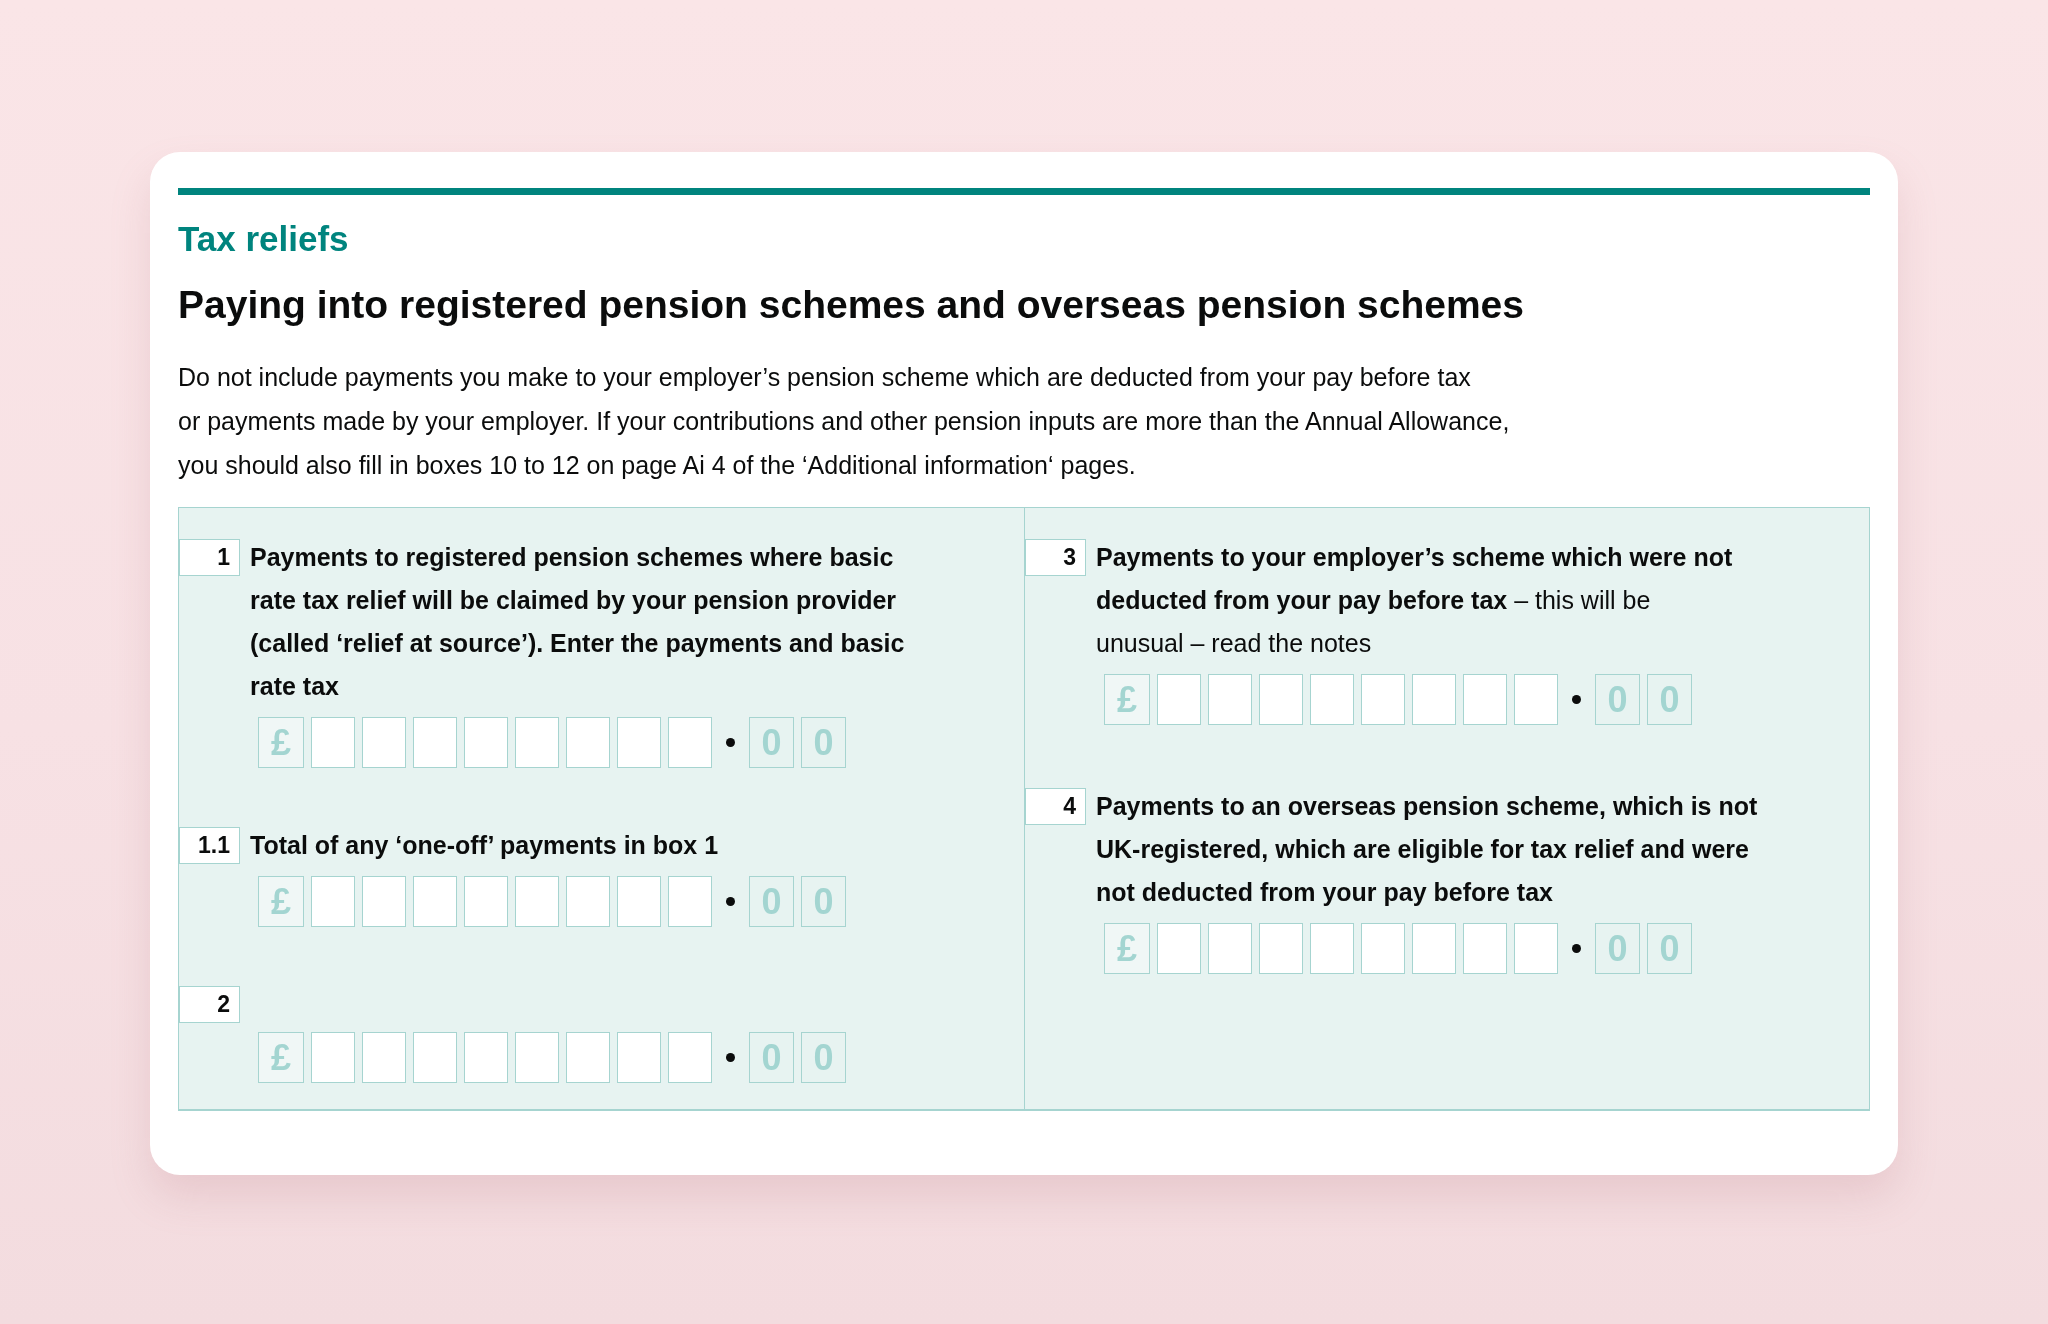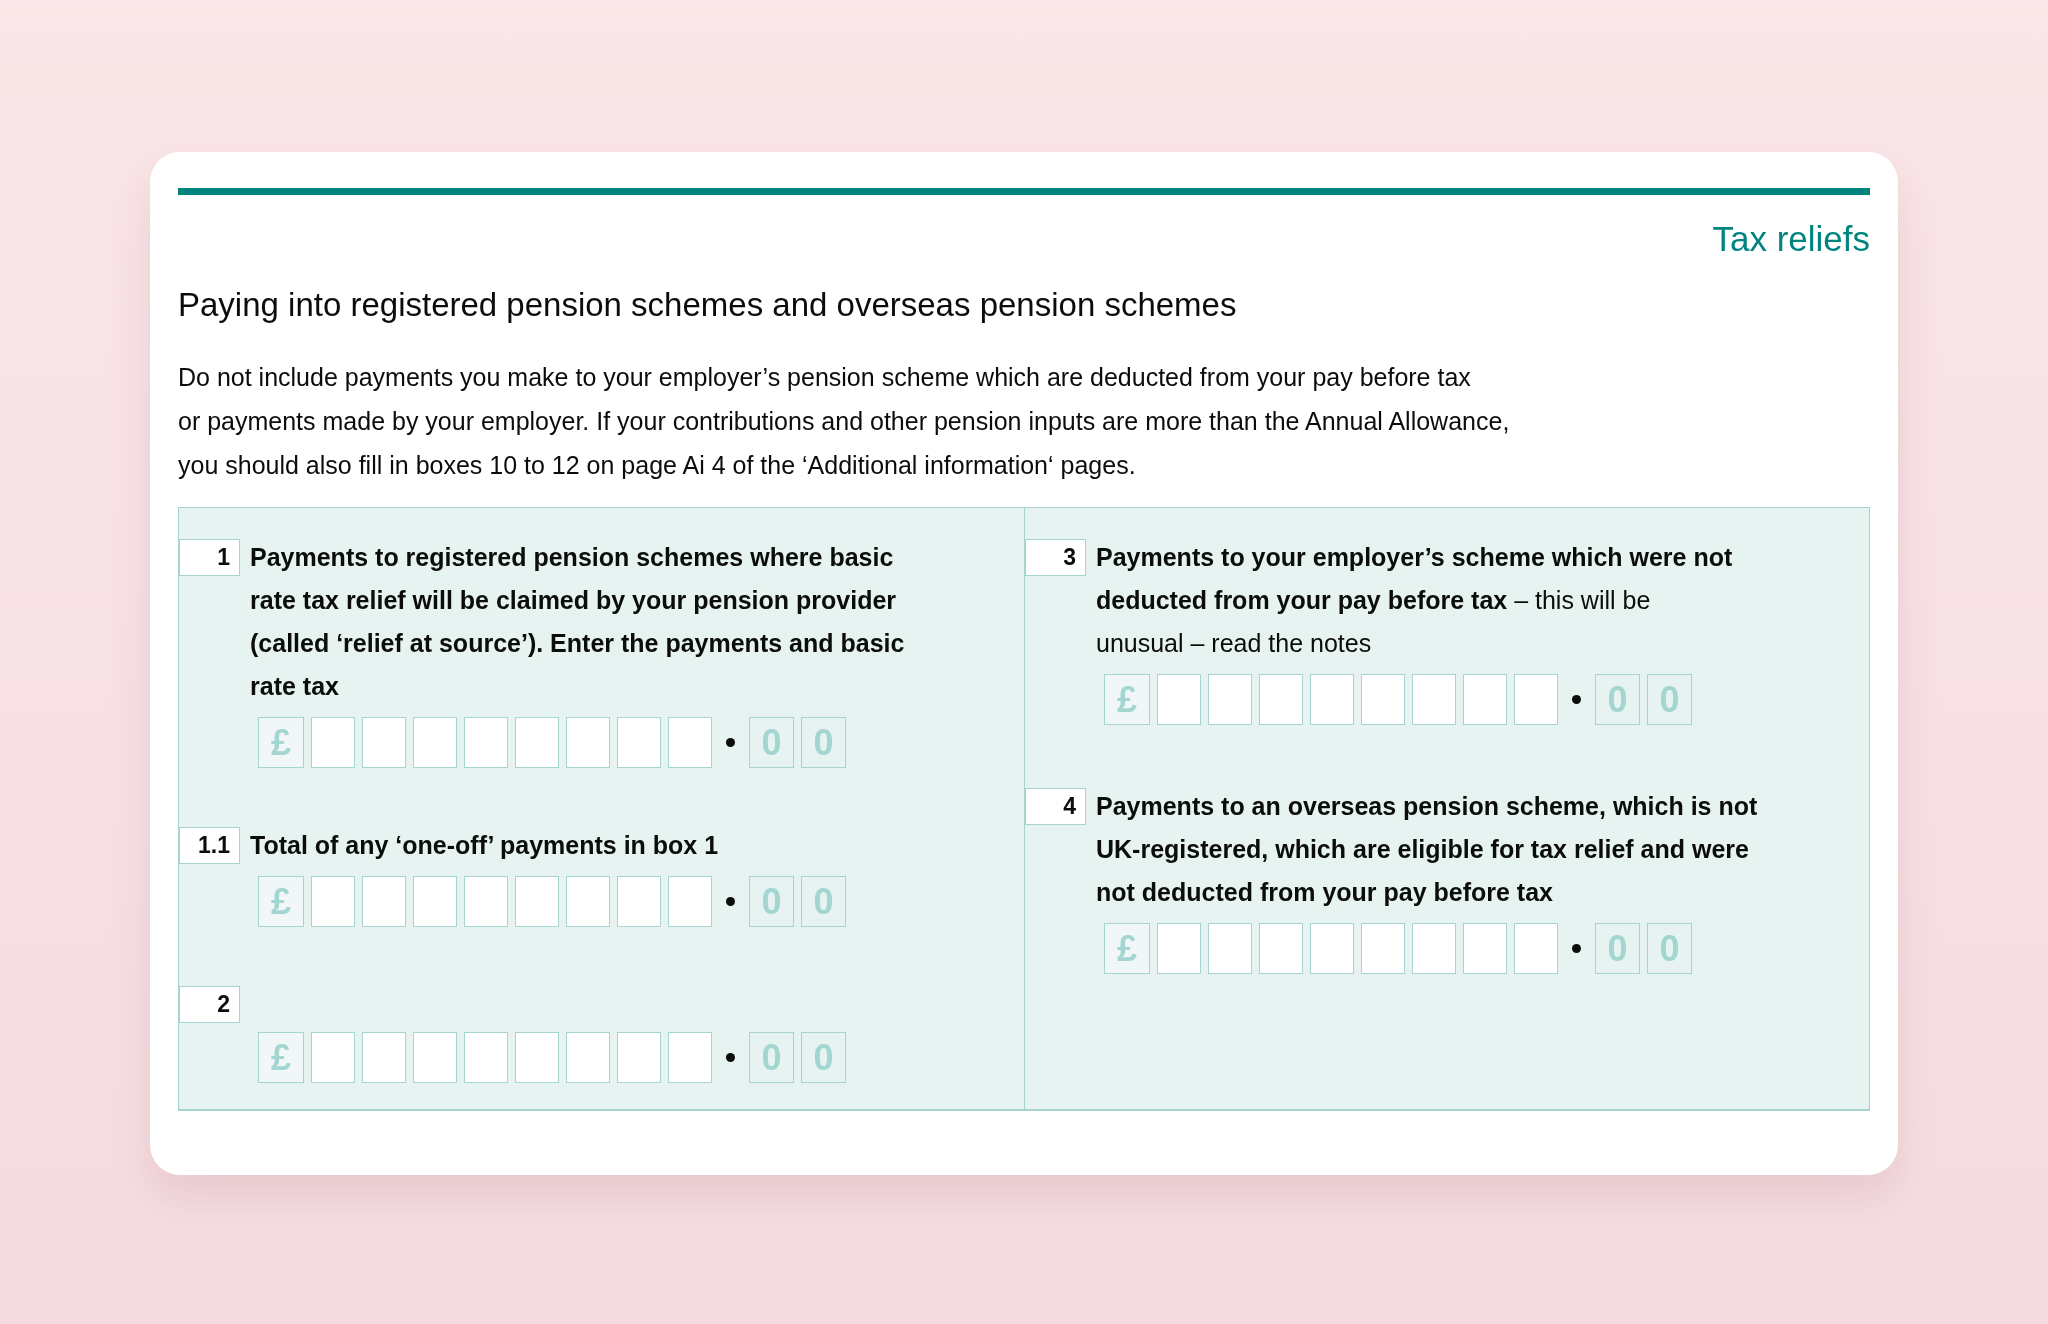--- a/index.html
+++ b/index.html
@@ -22,29 +22,28 @@
     box-shadow: 0 22px 40px rgba(186, 120, 131, 0.20);
     padding: 36px 28px 0 28px;
   }
   .accent-bar {
     width: 100%; height: 7px;
     background: #00847e;
   }
   .page-title {
     margin-top: 24px;
     font-size: 35px;
-    font-weight: normal;
+    font-weight: bold;
     color: #00847e;
     line-height: 40px;
-    text-align: right;
   }
   .section-subtitle {
     margin-top: 26px;
-    font-size: 33px;
-    font-weight: normal;
+    font-size: 39px;
+    font-weight: bold;
     color: #0b0c0c;
     line-height: 40px;
   }
   .intro {
     margin-top: 30px;
     font-size: 25px;
     line-height: 44px;
     white-space: pre-line;
     color: #0b0c0c;
   }

